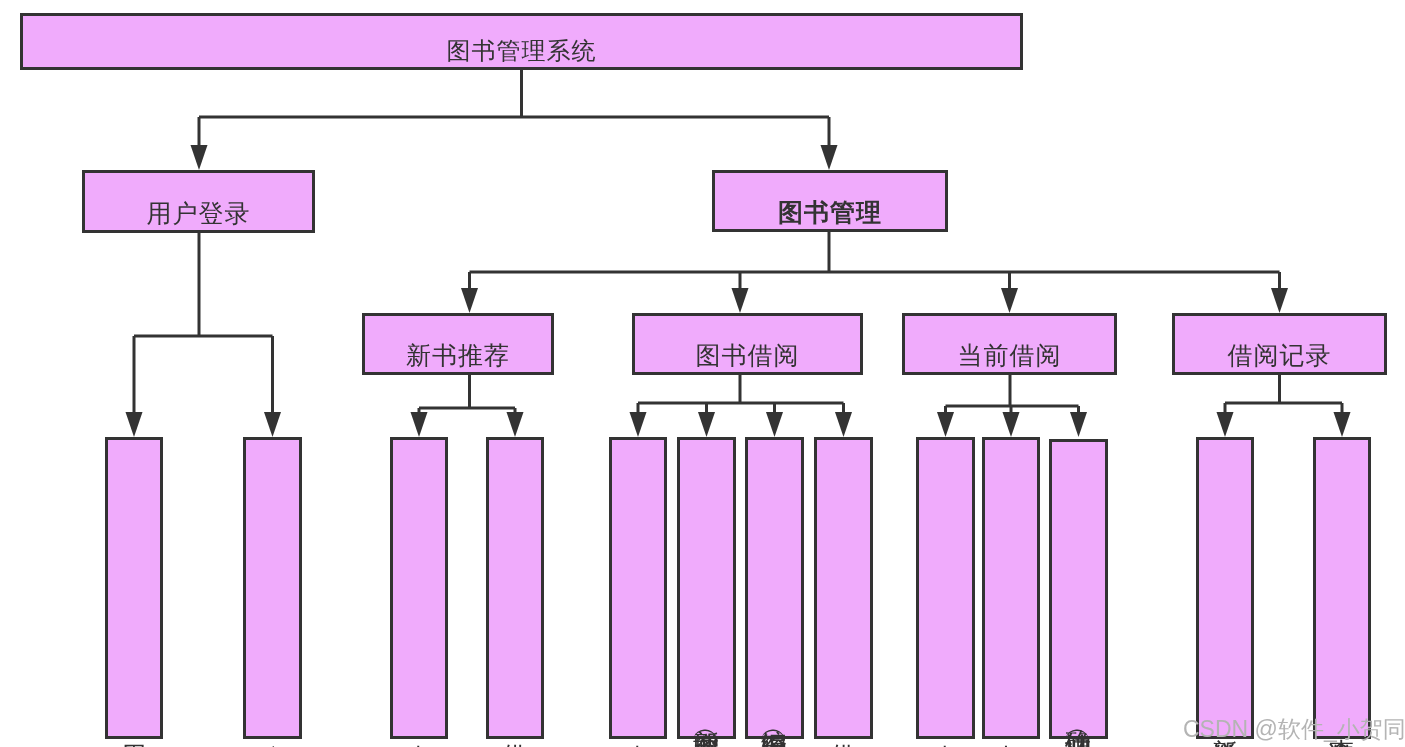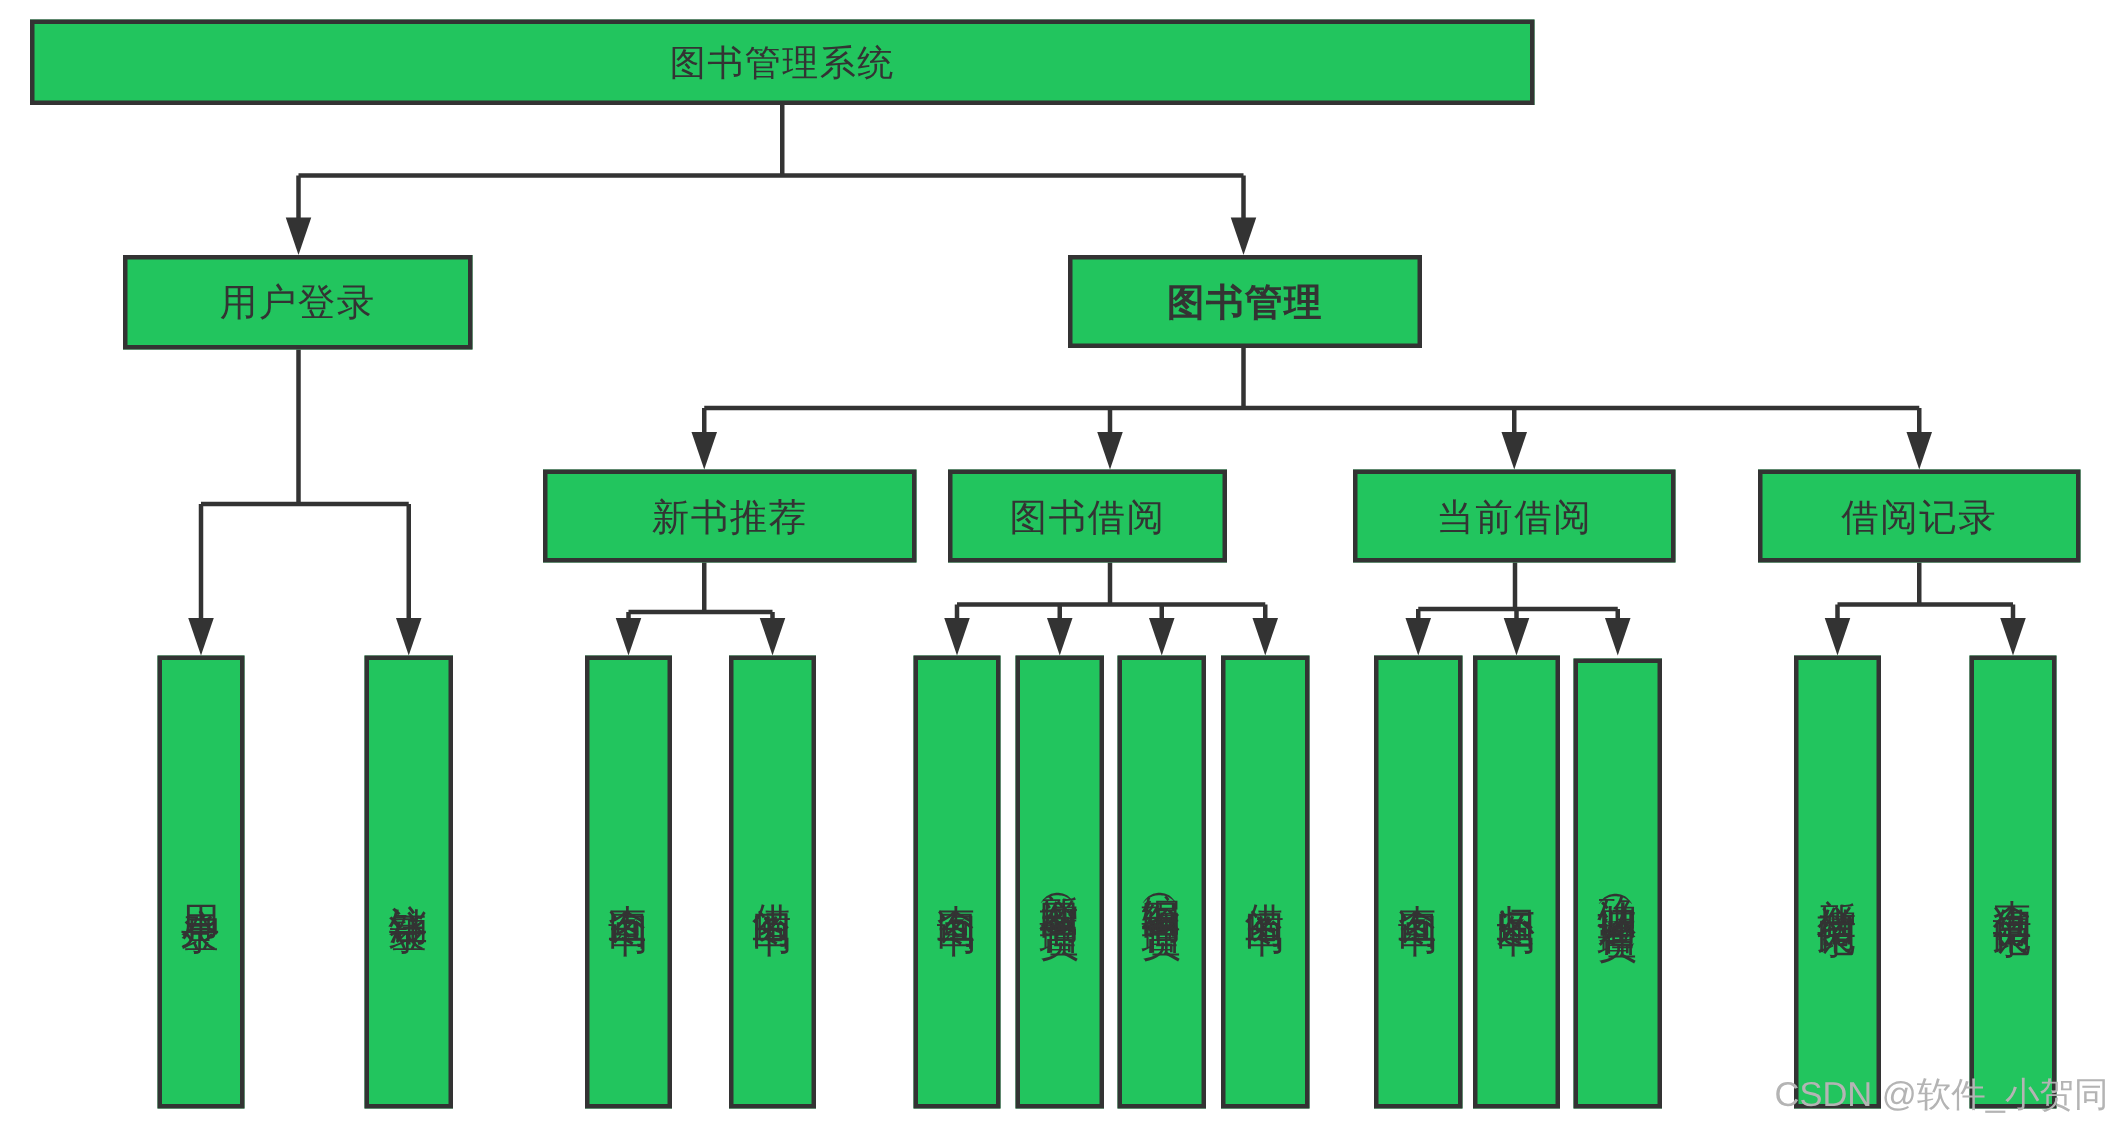--- a/index.html
+++ b/index.html
@@ -21,25 +21,25 @@
     height: 747px;
   }
   svg.connectors {
     position: absolute;
     left: 0; top: 0;
     z-index: 1;
   }
   .node {
     position: absolute;
     box-sizing: border-box;
-    background: #22c55e;
+    background: #f0abfc;
     border: 3px solid #333333;
     color: #333333;
     display: flex;
-    align-items: center;
+    align-items: flex-end;
     justify-content: center;
     z-index: 2;
   }
   .node.h-node {
     font-size: 25px;
     letter-spacing: 1px;
   }
   .node.root-node {
     font-size: 24px;
   }
@@ -144,24 +144,24 @@
     <span>图书管理系统</span>
   </div>
 
   <div class="node h-node" style="left:82px; top:170px; width:233px; height:63px;">
     <span>用户登录</span>
   </div>
   <div class="node h-node" style="left:712px; top:170px; width:236px; height:62px;font-weight:bold;">
     <span>图书管理</span>
   </div>
 
-  <div class="node h-node" style="left:362px; top:313px; width:249px; height:62px;">
+  <div class="node h-node" style="left:362px; top:313px; width:192px; height:62px;">
     <span>新书推荐</span>
   </div>
-  <div class="node h-node" style="left:632px; top:313px; width:186px; height:62px;">
+  <div class="node h-node" style="left:632px; top:313px; width:231px; height:62px;">
     <span>图书借阅</span>
   </div>
   <div class="node h-node" style="left:1172px; top:313px; width:215px; height:62px;">
     <span>借阅记录</span>
   </div>
   <div class="node h-node" style="left:902px; top:313px; width:215px; height:62px;">
     <span>当前借阅</span>
   </div>
 
   <div class="node leaf-node" style="left:105px; top:437px; width:58px; height:302px;">

